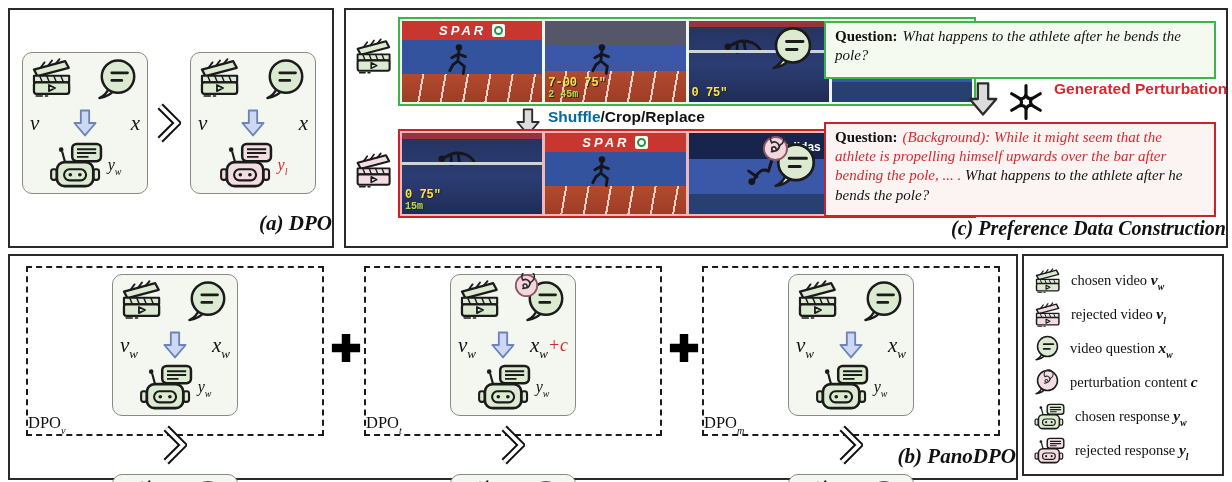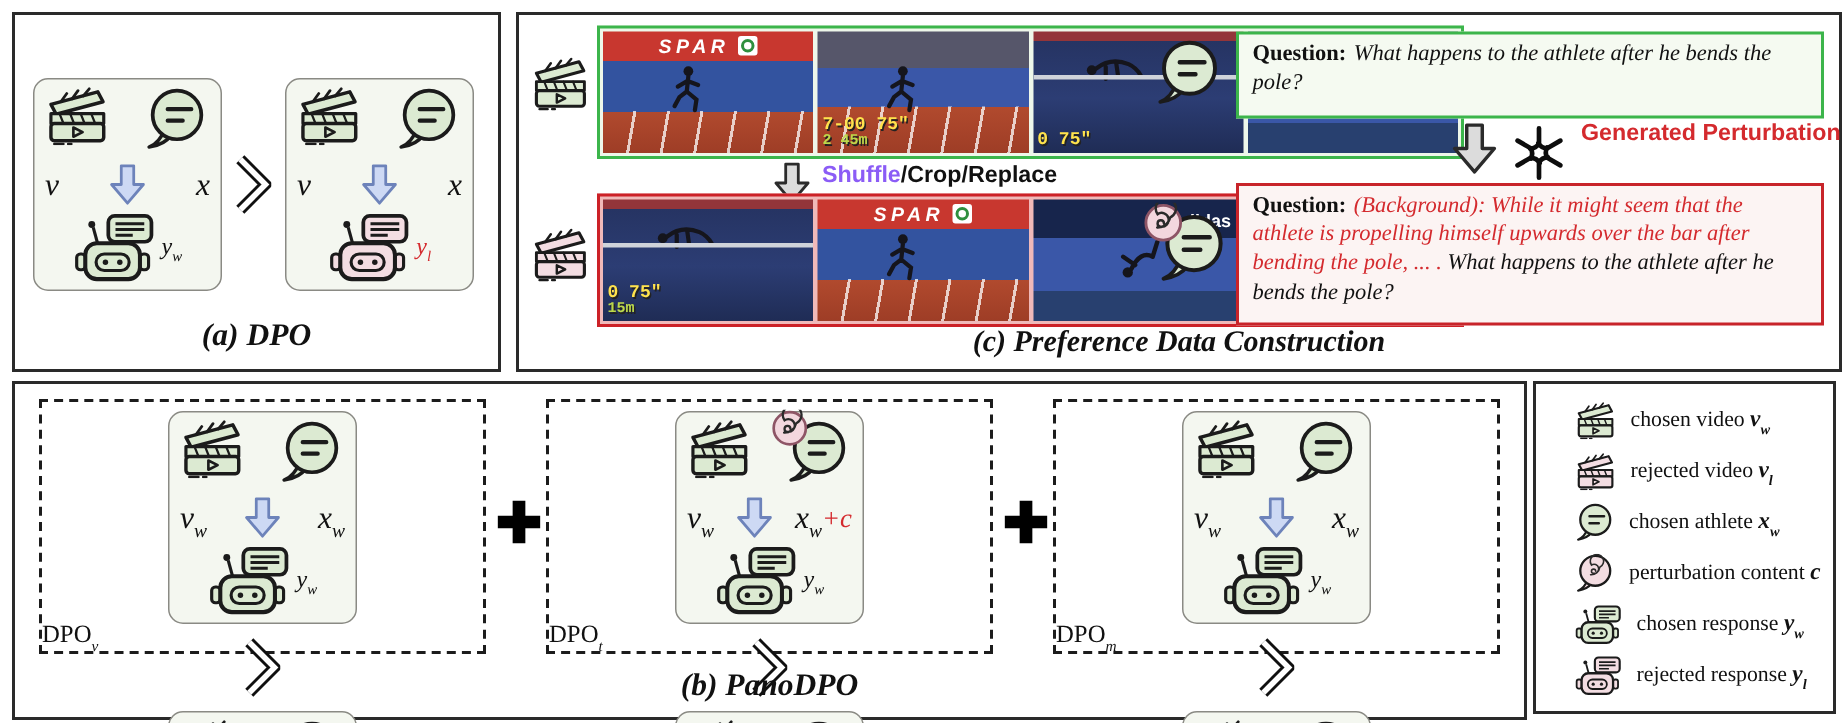--- a/index.html
+++ b/index.html
@@ -29,21 +29,21 @@
   .ic-g{--f:#dcead2;}
   .ic-p{--f:#f3dde2;}
   .ar-b{--af:#cdd9f4;--as:#6d83ba;}
   .ar-g{--af:#dcdcdc;--as:#2b2b2b;}
   .bubwrap{position:relative;display:inline-block;}
   .badge{position:absolute;top:-7px;left:-10px;width:25px;height:25px;}
   .chev{width:24px;height:42px;flex:0 0 auto;}
 
   
   .pairA{position:absolute;left:12px;top:42px;display:flex;align-items:center;gap:9px;}
-  .cap{position:absolute;left:0;right:0;text-align:center;font:italic 700 21px "Liberation Serif",serif;}
+  .cap{position:absolute;left:0;right:0;text-align:right;font:italic 700 21px "Liberation Serif",serif;}
   #capA{bottom:10px;}
 
   
   .grp{position:absolute;top:10px;width:298px;height:170px;border:2.2px dashed #1c1c1c;box-sizing:border-box;}
   .pair{display:flex;align-items:center;justify-content:center;gap:8px;padding-top:6px;flex-direction:column;}
   .dpolab{position:absolute;bottom:1px;left:0;right:0;
           font:16.5px/1.2 "Liberation Serif",serif;}
   .plus{position:absolute;width:32px;height:32px;}
   #capB{top:188px;font-size:21px;}
 
@@ -72,36 +72,36 @@
   .fig.runner{left:32%;top:26%;width:26px;height:38px;}
   .fig.vaulter{left:24%;top:18%;width:42px;height:24px;}
   .fig.lander{left:38%;top:30%;width:32px;height:32px;}
   .ts{position:absolute;left:3px;bottom:2px;font-family:"Liberation Mono",monospace;font-weight:700;
       line-height:1.05;text-shadow:1px 1px 0 #222;}
   .ts .l1{font-size:12px;color:#ffe34d;}
   .ts .l2{font-size:10px;color:#bcd84a;}
   .oprow{position:absolute;display:flex;align-items:flex-start;gap:6px;}
   #shufrow{left:168px;top:98px;}
   .oplabel{font:700 15.5px "Liberation Sans",sans-serif;color:#111;white-space:nowrap;}
-  .sred{color:#8b5cf6;}
+  .sred{color:#0369a1;}
   #gptrow{left:622px;top:70px;}
   .gptlabel{font:700 15.5px "Liberation Sans",sans-serif;color:#d42a2e;white-space:nowrap;}
   .opai{width:44px;height:44px;}
   .sharrow{width:28px;height:28px;}
   .gparrow{width:30px;height:38px;}
   .qicon{position:absolute;}
   .qbox{position:absolute;box-sizing:border-box;padding:4px 9px;font:italic 15px/1.28 "Liberation Serif",serif;}
   .qbox .qpre{font-style:normal;font-weight:700;margin-right:5px;}
   #q1{left:478px;top:11px;width:392px;height:58px;border:2.3px solid #3cb54b;background:#f5faf1;}
   #q2{left:478px;top:112px;width:392px;height:95px;border:2.3px solid #c8242a;background:#fcf4f3;}
   .qred{color:#d42a2e;}
   #capC{top:207px;font-size:20px;}
 
   
-  .lrow{display:flex;align-items:center;gap:9px;height:34px;padding-left:26px;}
+  .lrow{display:flex;align-items:center;gap:9px;height:34px;padding-left:10px;}
   #legend{padding-top:7px;box-sizing:border-box;}
   .lic{flex:0 0 auto;}
   .ltext{font:14.5px/1 "Liberation Serif",serif;white-space:nowrap;}
   .sym{font:italic 700 15.5px "Liberation Serif",serif;}
   .hiddefs{position:absolute;width:0;height:0;overflow:hidden;}
 </style>
 </head>
 <body>
 
 <svg class="hiddefs" aria-hidden="true">
@@ -556,21 +556,21 @@
     <div class="lrow">
       <svg class="lic ic-p" width="28" height="25">
           <use href="#clapS"></use>
         </svg>
       <span class="ltext"><span>rejected video</span> <span class="sym"><span>v</span><sub>l</sub></span></span>
     </div>
     <div class="lrow">
       <svg class="lic ic-g" width="27" height="26">
           <use href="#bubS"></use>
         </svg>
-      <span class="ltext"><span>chosen athlete</span> <span class="sym"><span>x</span><sub>w</sub></span></span>
+      <span class="ltext"><span>video question</span> <span class="sym"><span>x</span><sub>w</sub></span></span>
     </div>
     <div class="lrow">
       <svg class="lic ic-p" width="27" height="26">
           <use href="#bubswirlS"></use>
         </svg>
       <span class="ltext"><span>perturbation content</span> <span class="sym"><span>c</span><sub></sub></span></span>
     </div>
     <div class="lrow">
       <svg class="lic ic-g" width="32" height="27">
           <use href="#robotS"></use>

